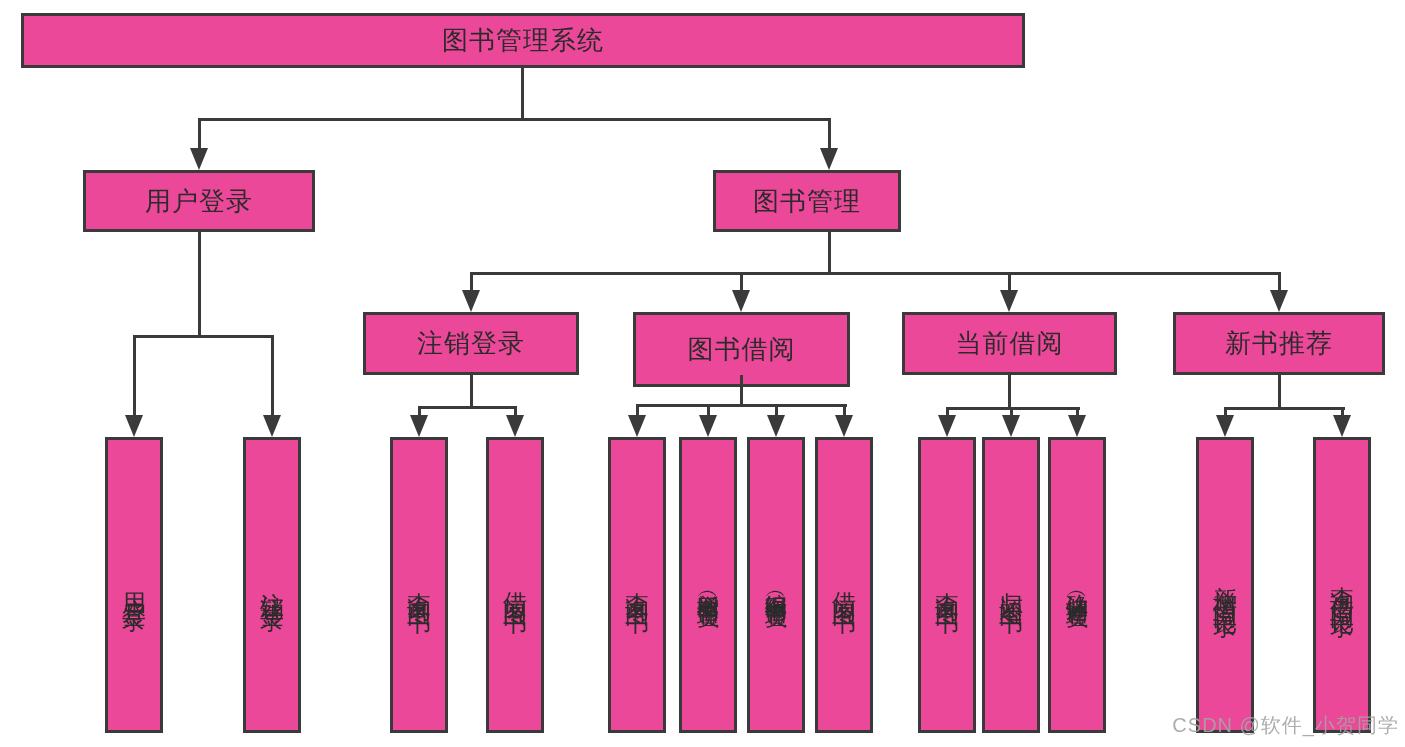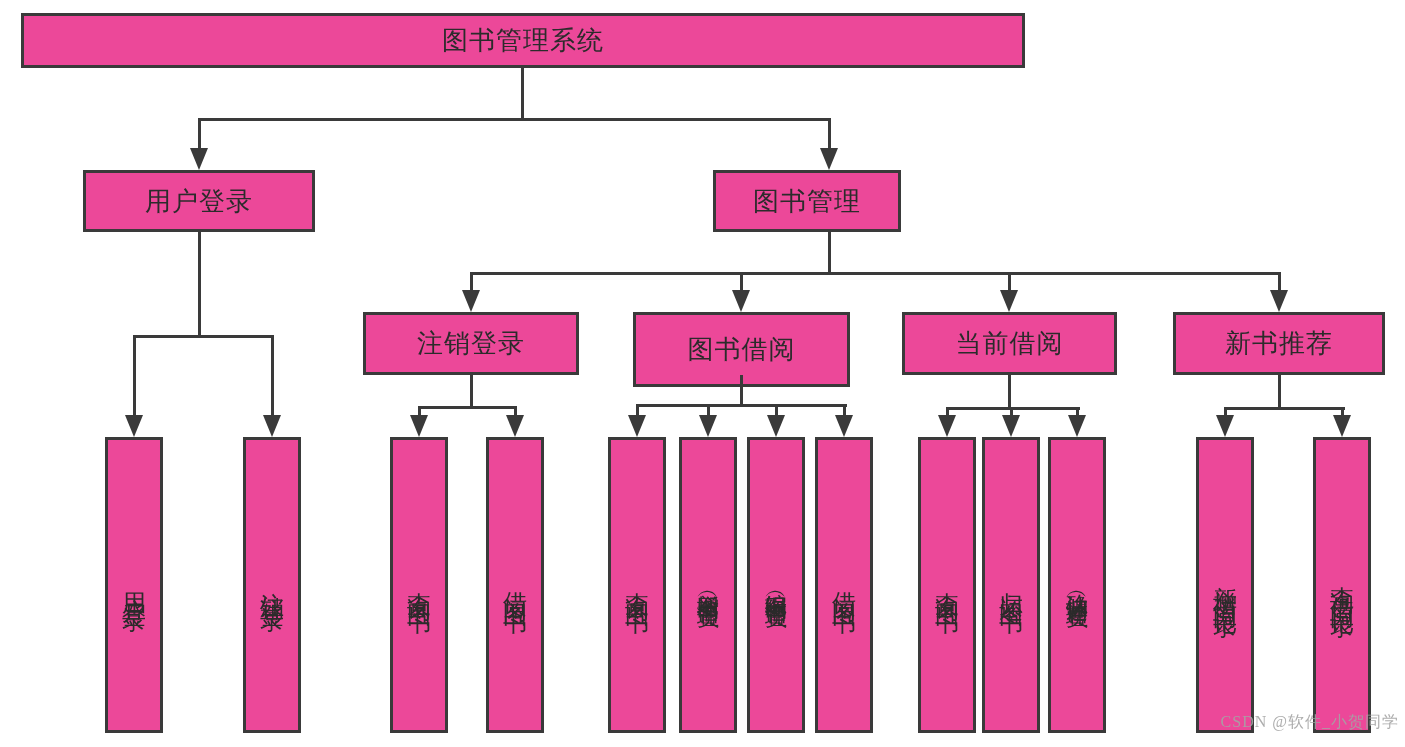--- a/index.html
+++ b/index.html
@@ -42,26 +42,25 @@
   .arrow {
     position:absolute;
     width:0; height:0;
     border-left:9px solid transparent;
     border-right:9px solid transparent;
     border-top:22px solid #3a3a3a;
   }
   .watermark {
     position:absolute;
     top:712px; right:6px;
-    font-size:16px;
+    font-size:20px;
     color:rgba(164,164,164,0.9);
     letter-spacing:1px;
     z-index:10;
     white-space:nowrap;
-    font-family:Liberation Serif, serif;
   }
 </style>
 </head>
 <body>
 
 <div id="canvas">
 
   <div class="box" style="left:21px;top:13px;width:1004px;height:55px">
     <span class="label">图书管理系统</span>
   </div>

